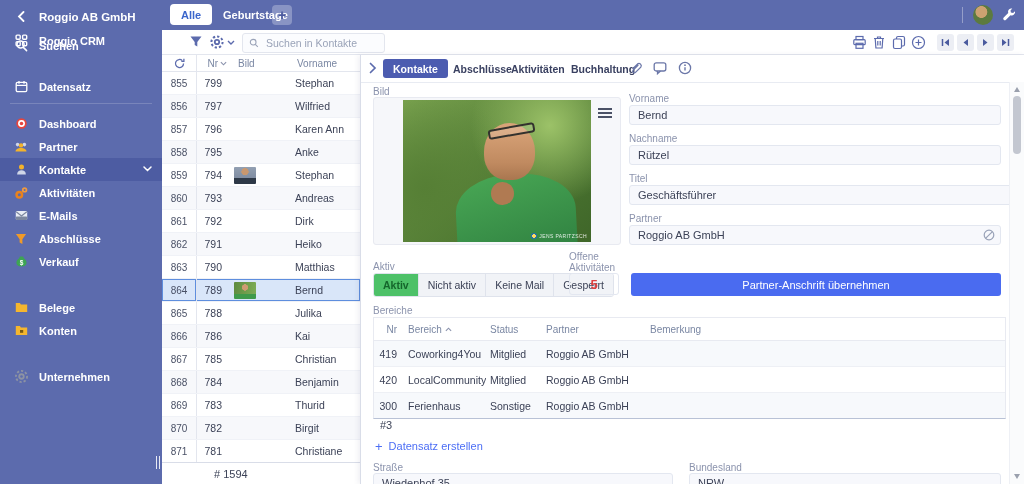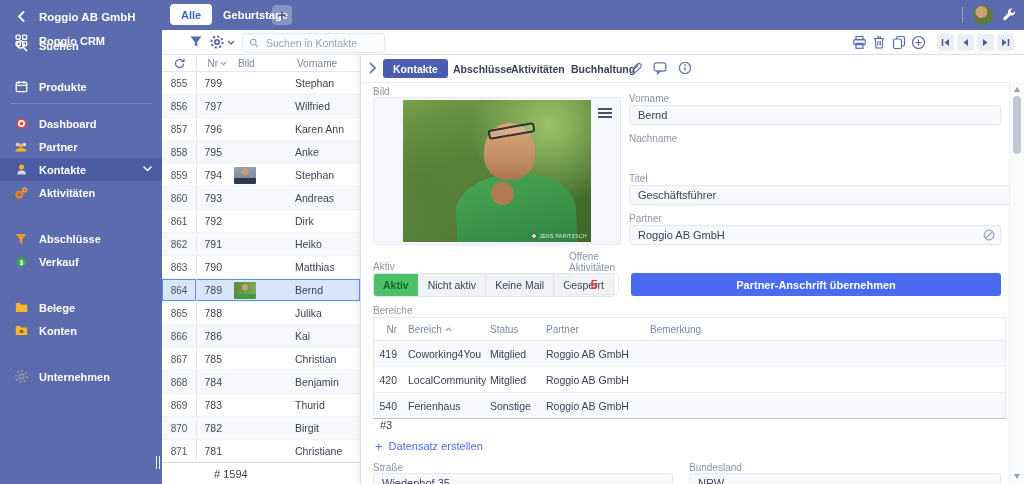--- a/index.html
+++ b/index.html
@@ -108,21 +108,21 @@
 
   .seg{position:absolute;left:12px;top:218px;height:22px;display:flex;border:1px solid #dfe3ec;border-radius:3px;overflow:hidden}
   .seg > div{display:flex;align-items:center;justify-content:center;font-size:10.5px;color:#3c4257;background:#f1f3f7;
              padding:0 9px;border-right:1px solid #dfe3ec;cursor:pointer;white-space:nowrap}
   .seg > div:last-child{border-right:none}
   .seg > div.active{background:#4dc168;color:#14652b;font-weight:700}
 
   .offene-box{position:absolute;left:208px;top:218px;width:50px;height:22px;border:1px solid #e3e7f0;border-radius:3px;
               display:flex;align-items:center;justify-content:center;font-size:13px;font-weight:700;color:#e03e3e;box-sizing:border-box}
   .btn-primary{position:absolute;left:270px;top:218px;width:370px;height:23px;background:#4a6bf0;border-radius:3px;
-               color:#fff;font-size:11px;font-weight:700;display:flex;align-items:center;justify-content:center;cursor:pointer}
+               color:#fff;font-size:11px;font-weight:400;display:flex;align-items:center;justify-content:center;cursor:pointer}
 
   .btable{position:absolute;left:12px;top:262px;width:633px;border:1px solid #e8eaf1;border-bottom:1px solid #b9c2d6;
           box-sizing:border-box;font-size:10.5px}
   .bh{display:flex;height:22px;align-items:center;color:#7a87a3;font-size:10px;background:#fff;border-bottom:1px solid #e8eaf1}
   .brow{display:flex;height:25px;align-items:center;color:#3c4257;border-bottom:1px solid #eef0f5;cursor:pointer}
   .brow:last-child{border-bottom:none}
   .brow:nth-child(odd){background:#f7f9fc}
   .bc-nr{width:28px;text-align:right;padding-right:5px;box-sizing:border-box;flex:none}
   .bc-bereich{width:84px;padding-left:6px;box-sizing:border-box;flex:none;overflow:hidden;white-space:nowrap;display:flex;align-items:center;gap:3px}
   .bc-status{width:56px;padding-left:4px;box-sizing:border-box;flex:none}
@@ -175,21 +175,21 @@
     </span>
     <span>Suchen</span>
   </div>
   <div class="sb-row" style="top:75px">
     <span class="ic">
       <svg width="13" height="13" viewBox="0 0 14 14">
           <rect x="1.3" y="2.5" width="11.4" height="10" rx="1.5" fill="none" stroke="#fff" stroke-width="1.4"></rect>
           <path d="M1.3 5.8h11.4M4.3 1v3M9.7 1v3" stroke="#fff" stroke-width="1.4"></path>
         </svg>
     </span>
-    <span>Produkte</span>
+    <span>Datensatz</span>
   </div>
 
   <div class="sb-divider"></div>
 
   <div class="sb-row" style="top:112px">
     <span class="ic">
       <svg width="13" height="13" viewBox="0 0 14 14">
           <circle cx="7" cy="7" r="5.6" fill="#e5453e"></circle>
           <circle cx="7" cy="7" r="3.7" fill="#fff"></circle>
           <circle cx="7" cy="7" r="1.9" fill="#e5453e"></circle>
@@ -225,20 +225,30 @@
   <div class="sb-row" style="top:181px">
     <span class="ic">
       <svg width="14" height="14" viewBox="0 0 14 14">
           <circle cx="5.3" cy="8.7" r="4" fill="#e8821e"></circle>
           <circle cx="5.3" cy="8.7" r="1.5" fill="#5c6bad"></circle>
           <circle cx="10.6" cy="3.9" r="2.7" fill="#f09a3e"></circle>
           <circle cx="10.6" cy="3.9" r="1" fill="#5c6bad"></circle>
         </svg>
     </span>
     <span>Aktivitäten</span>
+  </div>
+  <div class="sb-row" style="top:204px">
+    <span class="ic">
+      <svg width="13" height="11" viewBox="0 0 13 11">
+          <rect x="0.8" y="1" width="11.4" height="9" rx="1.2" fill="#e9edf5"></rect>
+          <path d="M1.2 1.8L6.5 6l5.3-4.2" stroke="#7c879f" stroke-width="1.2" fill="none"></path>
+          <rect x="0.8" y="6.5" width="11.4" height="3.5" rx="1" fill="#7c879f"></rect>
+        </svg>
+    </span>
+    <span>E-Mails</span>
   </div>
   <div class="sb-row" style="top:227px">
     <span class="ic">
       <svg width="12" height="12" viewBox="0 0 13 13">
           <path d="M1 1.2h11L8 6.8v5l-3-1.6V6.8z" fill="#f09a28"></path>
         </svg>
     </span>
     <span>Abschlüsse</span>
   </div>
   <div class="sb-row" style="top:250px">
@@ -603,20 +613,21 @@
     <div class="hamburger">
         <i></i>
         <i></i>
         <i></i>
       </div>
   </div>
 
   <div class="flabel" style="left:268px;top:38px">Vorname</div>
   <input class="finput" style="left: 268px; top: 50px; width: 372px;" value="Bernd">
   <div class="flabel" style="left:268px;top:78px">Nachname</div>
+  <input class="finput" style="left: 268px; top: 90px; width: 372px;" value="Rützel">
   <div class="flabel" style="left:268px;top:118px">Titel</div>
   <input class="finput" style="left: 268px; top: 130px; width: 433px;" value="Geschäftsführer">
   <div class="flabel" style="left:268px;top:158px">Partner</div>
   <input class="finput" style="left: 268px; top: 170px; width: 372px;" value="Roggio AB GmbH">
   <span style="position:absolute;left:622px;top:174px">
     <svg width="12" height="12" viewBox="0 0 12 12">
         <circle cx="6" cy="6" r="4.8" fill="none" stroke="#99a2b8" stroke-width="1.2"></circle>
         <path d="M2.8 9.2L9.2 2.8" stroke="#99a2b8" stroke-width="1.2"></path>
       </svg>
   </span>
@@ -660,21 +671,21 @@
         <div class="bc-bem"></div>
       </div>
         <div class="brow">
         <div class="bc-nr">420</div>
         <div class="bc-bereich">LocalCommunity4You</div>
         <div class="bc-status">Mitglied</div>
         <div class="bc-partner">Roggio AB GmbH</div>
         <div class="bc-bem"></div>
       </div>
         <div class="brow">
-        <div class="bc-nr">540</div>
+        <div class="bc-nr">300</div>
         <div class="bc-bereich">Ferienhaus</div>
         <div class="bc-status">Sonstige</div>
         <div class="bc-partner">Roggio AB GmbH</div>
       </div>
       </div>
   </div>
   <div class="bfooter">
       <span>#3</span>
     </div>
 

